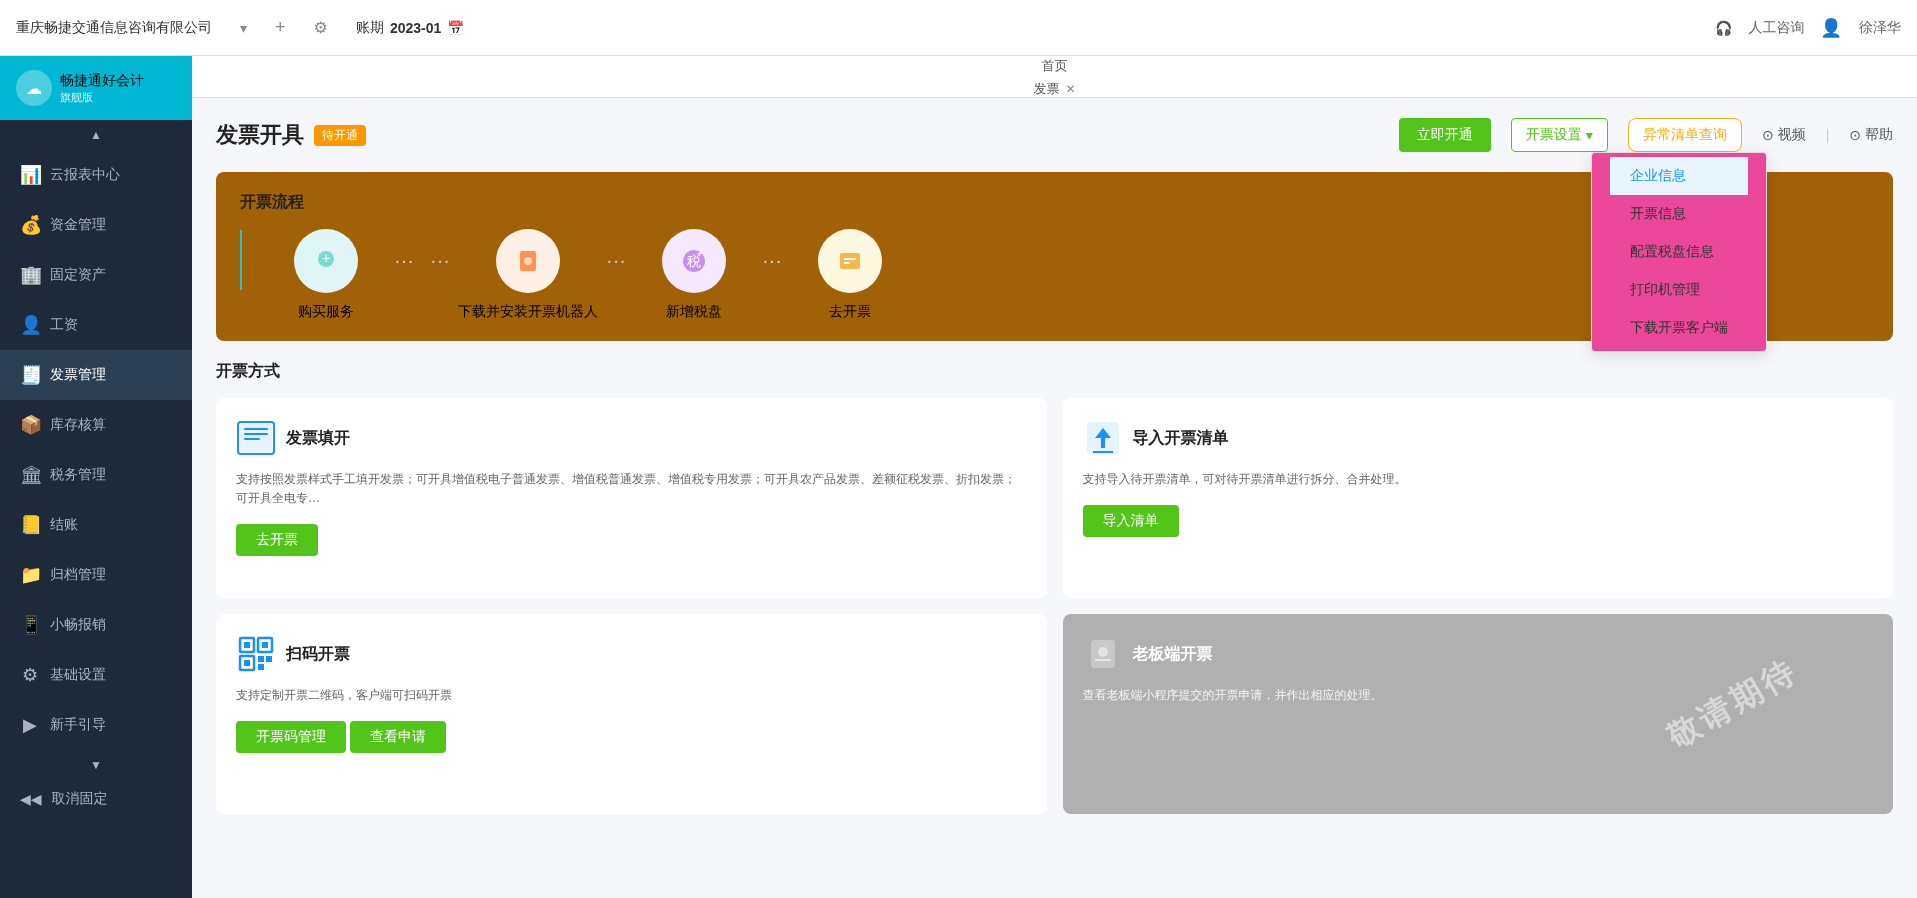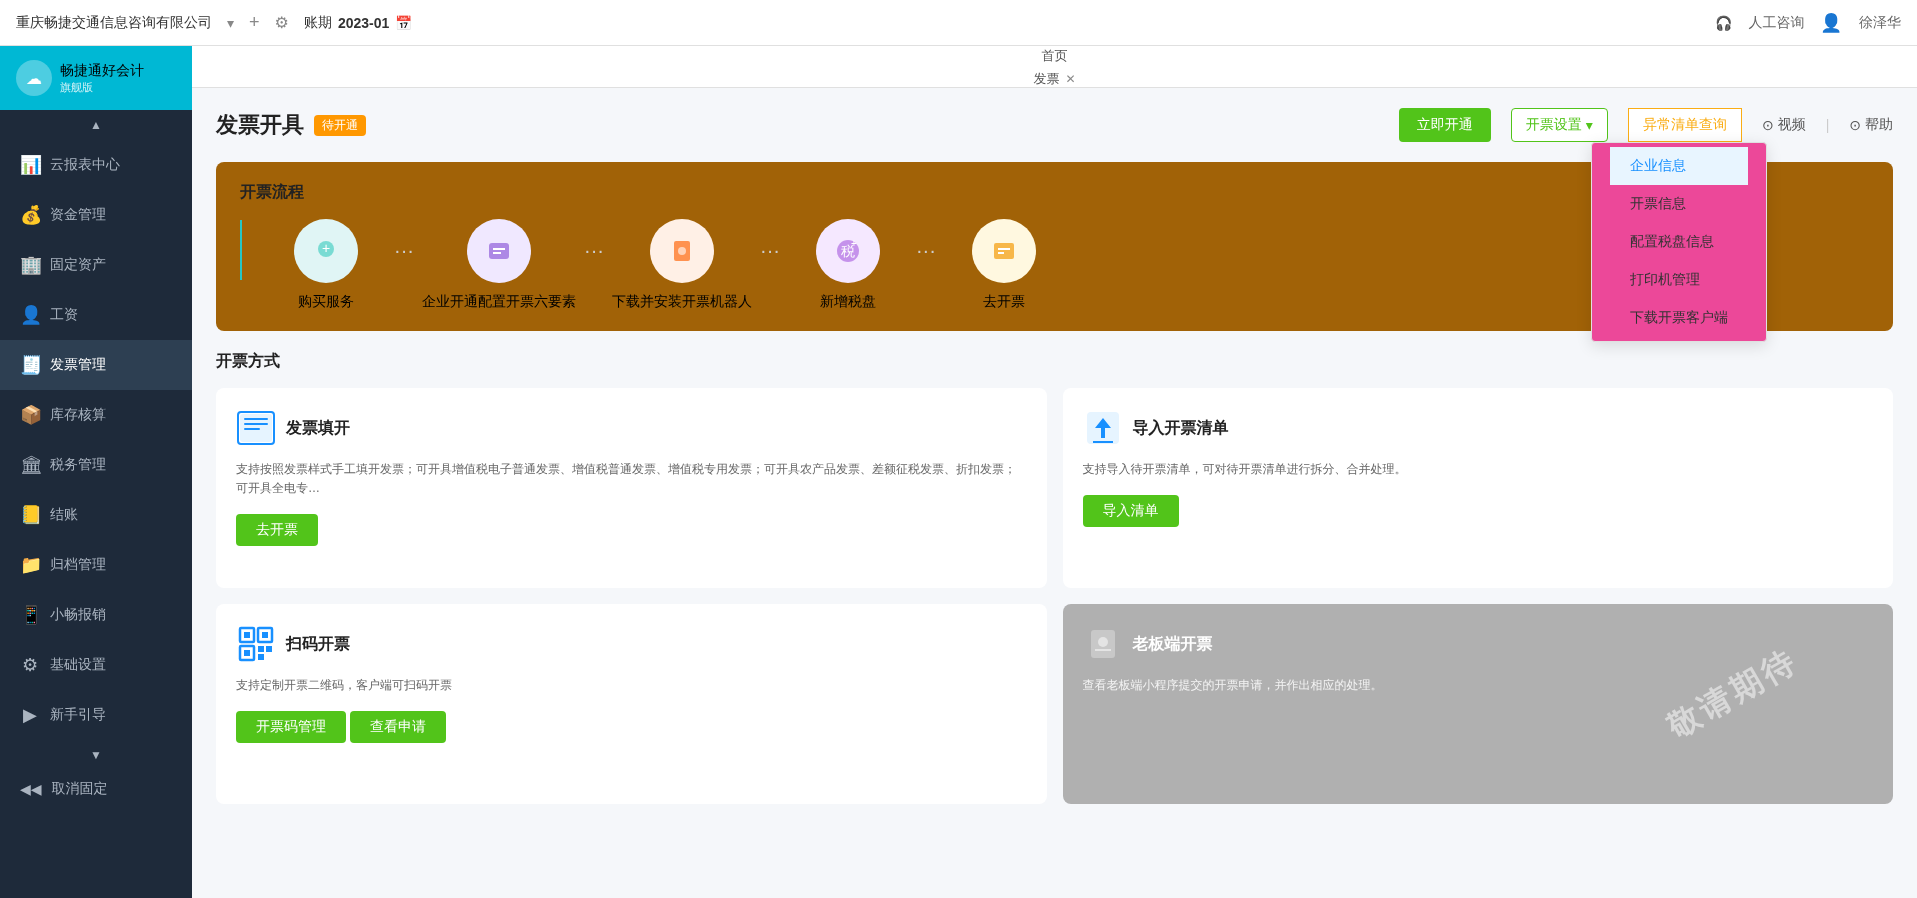--- a/index.html
+++ b/index.html
@@ -1,26 +1,26 @@
 <!DOCTYPE html>
 <html><head>
   <meta charset="utf-8">
   <style>
     * { box-sizing: border-box; margin: 0; padding: 0; }
     body { font-family: 'Microsoft YaHei', Arial, sans-serif; font-size: 14px; background: #f5f5f5; display: flex; flex-direction: column; height: 898px; overflow: hidden; }
 
     
     .top-bar {
-      height: 46px;
+      height: 56px;
       background: #fff;
       border-bottom: 1px solid #e0e0e0;
       display: flex;
       align-items: center;
       padding: 0 16px;
-      gap: 15px;
+      gap: 28px;
       position: relative;
       z-index: 10;
     }
     .company-name {
       font-size: 14px;
       color: #333;
       cursor: pointer;
     }
     .top-bar-actions {
       margin-left: auto;
@@ -197,21 +197,21 @@
       font-size: 14px;
       display: flex;
       align-items: center;
       gap: 4px;
     }
     .btn-outline-yellow {
       background: #fff;
       color: #faad14;
       border: 1.5px solid #faad14;
       padding: 7px 14px;
-      border-radius: 0;
+      border-radius: 8px;
       cursor: pointer;
       font-size: 14px;
     }
     .btn-text {
       background: none;
       border: none;
       color: #555;
       cursor: pointer;
       font-size: 14px;
       display: flex;
@@ -550,30 +550,20 @@
           <div class="flow-step">
             <div class="flow-icon teal">
               <svg width="32" height="32" viewBox="0 0 32 32">
                   <circle cx="16" cy="14" r="8" fill="#4dd0c4" opacity="0.7"></circle>
                   <text x="16" y="18" text-anchor="middle" font-size="14" fill="#fff">+</text>
                 </svg>
             </div>
             <span>购买服务</span>
           </div>
           <div class="flow-arrow">···</div>
-          <div class="flow-step">
-            <div class="flow-icon purple">
-              <svg width="32" height="32" viewBox="0 0 32 32">
-                  <rect x="6" y="8" width="20" height="16" rx="3" fill="#9c6fde" opacity="0.8"></rect>
-                  <line x1="10" y1="14" x2="22" y2="14" stroke="#fff" stroke-width="2"></line>
-                  <line x1="10" y1="18" x2="18" y2="18" stroke="#fff" stroke-width="2"></line>
-                </svg>
-            </div>
-            <span>企业开通配置开票六要素</span>
-          </div>
           <div class="flow-arrow">···</div>
           <div class="flow-step">
             <div class="flow-icon orange">
               <svg width="32" height="32" viewBox="0 0 32 32">
                   <rect x="8" y="6" width="16" height="20" rx="2" fill="#ff7a2a" opacity="0.8"></rect>
                   <circle cx="16" cy="16" r="4" fill="#fff" opacity="0.6"></circle>
                 </svg>
             </div>
             <span>下载并安装开票机器人</span>
           </div>

